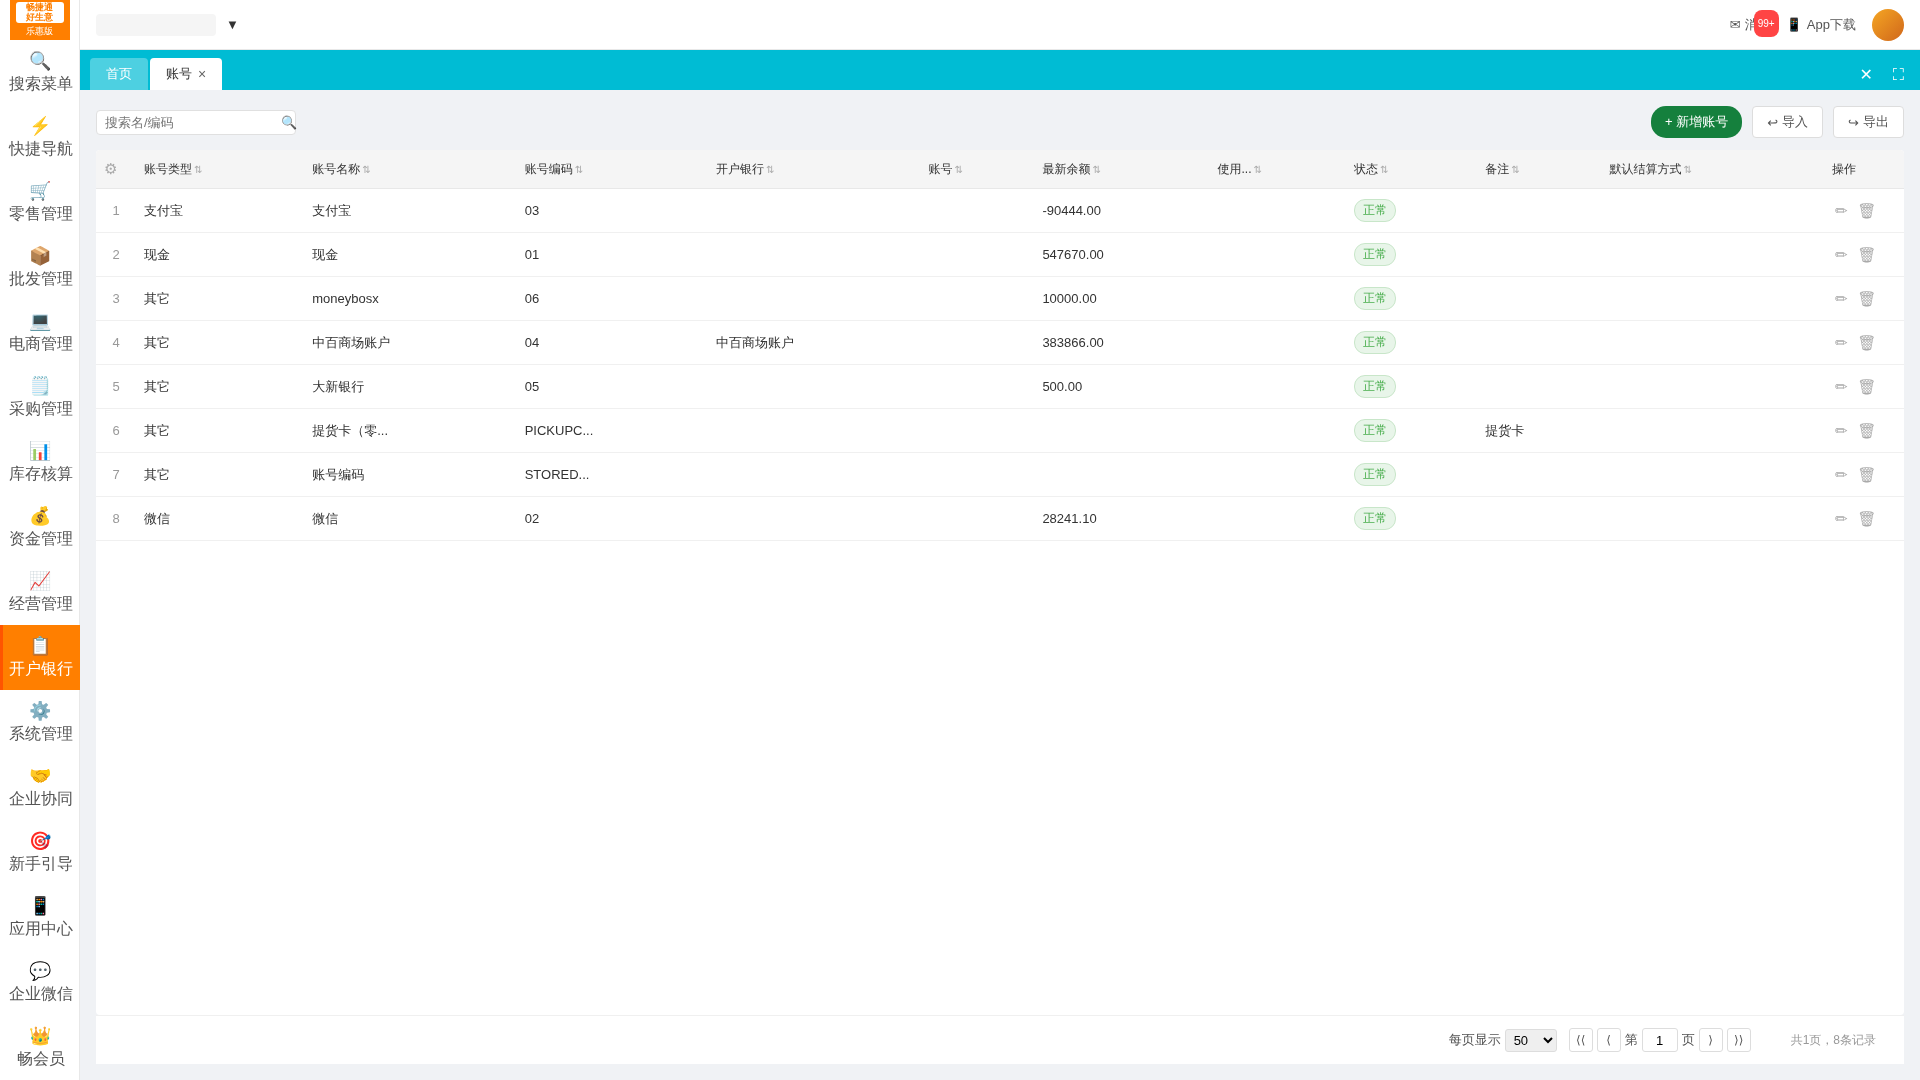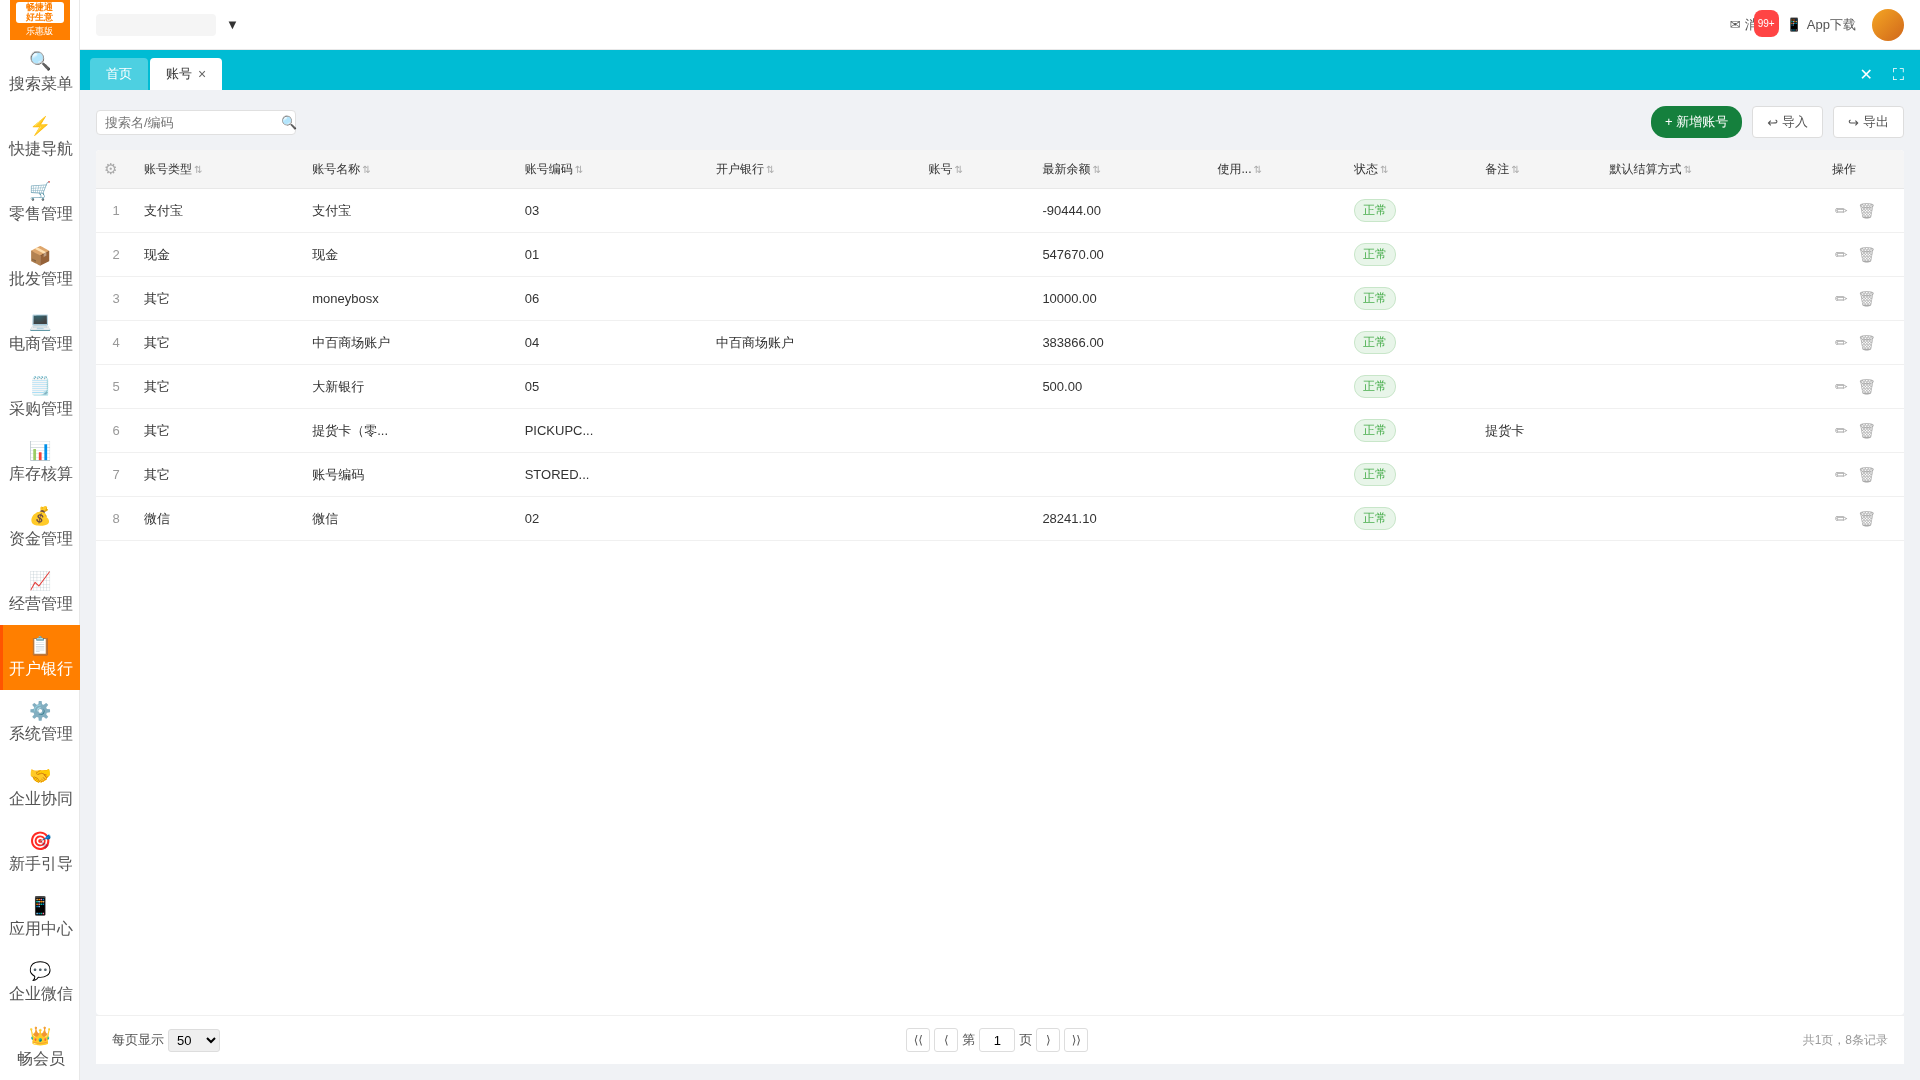--- a/index.html
+++ b/index.html
@@ -61,21 +61,21 @@
     thead tr { background: #f5f5f5; }
     th { padding: 10px 8px; text-align: left; font-weight: 500; color: #333; font-size: 12px; border-bottom: 1px solid #e8e8e8; white-space: nowrap; }
     th .sort-icon { color: #aaa; font-size: 10px; margin-left: 2px; }
     td { padding: 10px 8px; color: #333; font-size: 13px; border-bottom: 1px solid #f0f0f0; }
     .row-num { color: #999; text-align: center; }
     .status-badge { display: inline-block; padding: 2px 8px; border-radius: 11px; font-size: 12px; background: #e8f5e9; color: #4caf50; border: 1px solid #c8e6c9; }
     .gear-icon { color: #aaa; cursor: pointer; font-size: 15px; }
     .action-btn { color: #aaa; cursor: pointer; font-size: 15px; margin: 0 3px; }
 
     
-    .pagination { display: flex; align-items: center; justify-content: space-between; padding: 12px 16px; background: #fff; border-top: 1px solid #f0f0f0; gap: 0; font-size: 13px; color: #555; }
+    .pagination { display: flex; align-items: center; justify-content: flex-end; padding: 12px 28px; background: #fff; border-top: 1px solid #f0f0f0; gap: 12px; font-size: 13px; color: #555; }
     .page-size-select { display: flex; align-items: center; gap: 4px; }
     .page-size-select select { border: 1px solid #ddd; border-radius: 3px; padding: 2px 4px; font-size: 13px; outline: none; }
     .page-nav { display: flex; align-items: center; gap: 4px; }
     .page-nav-btn { width: 24px; height: 24px; display: flex; align-items: center; justify-content: center; border: 1px solid #ddd; border-radius: 3px; cursor: pointer; color: #555; font-size: 12px; background: #fff; }
     .page-input { width: 36px; height: 24px; border: 1px solid #ddd; border-radius: 3px; text-align: center; font-size: 13px; outline: none; }
     .page-total { color: #999; font-size: 12px; margin-left: 28px; }
   </style>
 </head>
 <body>
 

